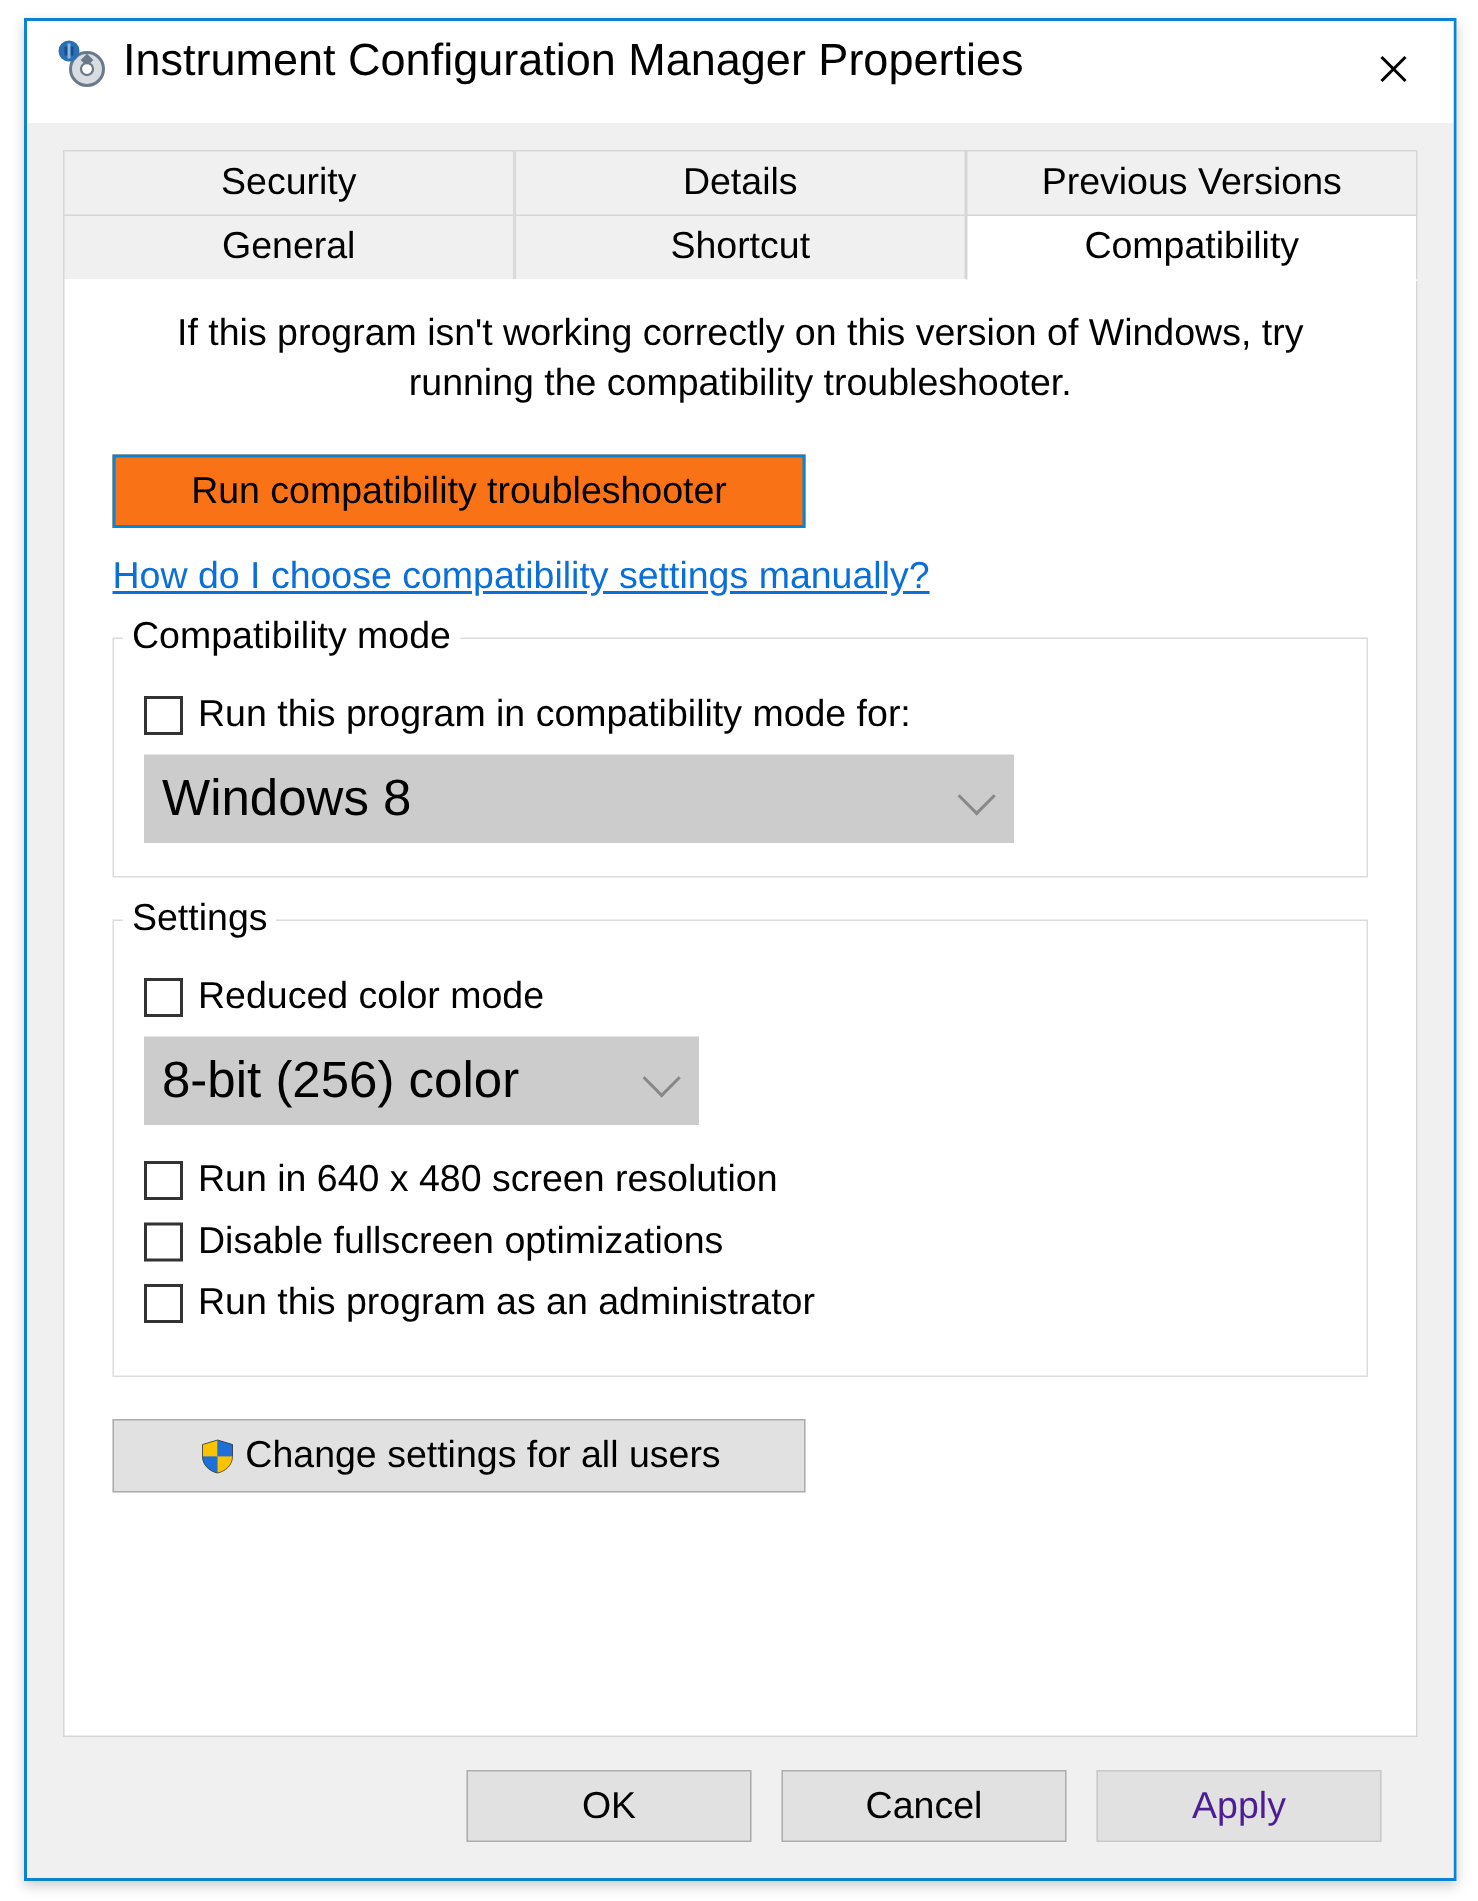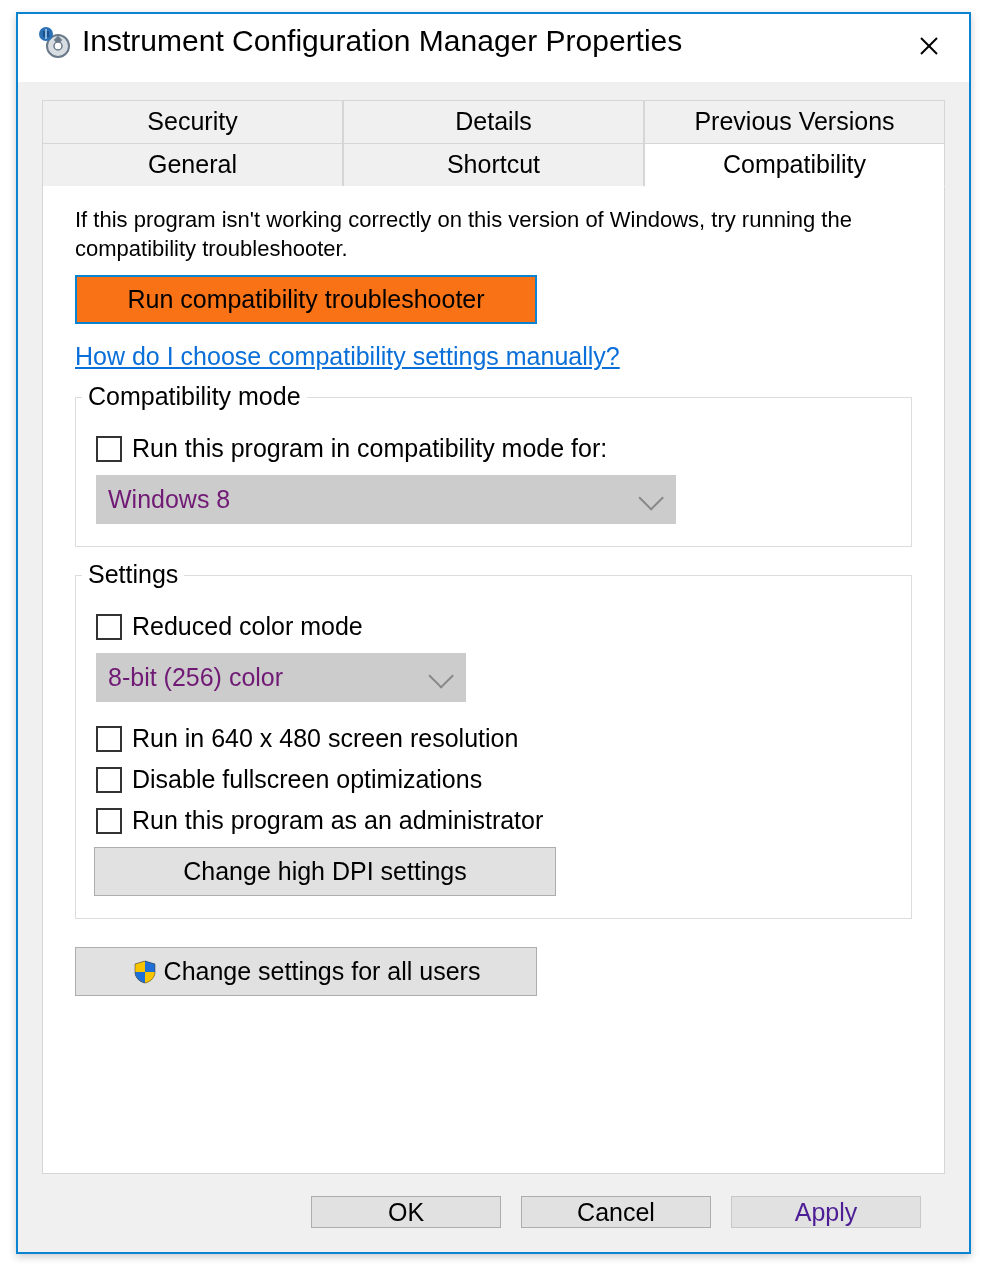--- a/index.html
+++ b/index.html
@@ -80,24 +80,25 @@
       background: #fff;
       border: 1px solid #d6d6d6;
       border-top: none;
       margin-top: -1px;
       padding: 20px 32px 28px 32px;
       flex: 1;
       position: relative;
       z-index: 1;
     }
     .intro {
-      font-size: 22px;
+      font-size: 25px;
       color: #000;
       line-height: 1.3;
-      margin-bottom: 12px;
+      margin-bottom: 32px;
+      text-align: center;
     }
     .btn-troubleshoot {
       border: 2px solid #0a84d1;
       background: #f97316;
       font-size: 25px;
       padding: 8px 0;
       width: 462px;
       text-align: center;
       cursor: pointer;
       margin-bottom: 18px;
@@ -136,22 +137,22 @@
       margin-right: 10px;
       cursor: pointer;
       flex-shrink: 0;
     }
     .check-label {
       font-size: 25px;
       color: #000;
     }
     .combo {
       background: #cccccc;
-      color: #701a75;
-      font-size: 25px;
+      color: #000000;
+      font-size: 34px;
       padding: 10px 12px;
       display: flex;
       align-items: center;
       justify-content: space-between;
       cursor: default;
       margin-left: 2px;
     }
     .combo.wide { width: 580px; }
     .combo.mid  { width: 370px; }
     .combo .chev {
@@ -178,21 +179,21 @@
     .shield-icon { width: 26px; height: 26px; }
     .footer {
       display: flex;
       justify-content: flex-end;
       gap: 20px;
       padding: 22px 24px 24px 0;
       background: #f0f0f0;
     }
     .footer .fbtn {
       width: 190px;
-      height: 32px;
+      height: 48px;
       font-size: 25px;
       background: #e1e1e1;
       border: 1px solid #adadad;
       display: flex;
       align-items: center;
       justify-content: center;
       cursor: pointer;
     }
     .footer .fbtn.disabled {
       color: #4c1d95;
@@ -278,21 +279,20 @@
         </div>
         <div class="check-row">
           <div class="checkbox"></div>
           <span class="check-label">Disable fullscreen optimizations</span>
         </div>
         <div class="check-row">
           <div class="checkbox"></div>
           <span class="check-label">Run this program as an administrator</span>
         </div>
 
-        <div class="btn-plain btn-dpi">Change high DPI settings</div>
       </div>
 
       <div class="btn-plain btn-allusers">
         <span class="shield-icon">
           <svg viewBox="0 0 26 26">
             <path d="M13 2 L23 5 V13 C23 19 18 23 13 24 V2 Z" fill="#f8c400"></path>
             <path d="M13 2 L3 5 V13 C3 19 8 23 13 24 V2 Z" fill="#1e6fd8"></path>
             <path d="M13 2 L23 5 V13 H13 Z" fill="#1e6fd8"></path>
             <path d="M13 13 H3 V13 C3 19 8 23 13 24 V13 Z" fill="#f8c400"></path>
             <path d="M13 2 L3 5 V13 H13 Z" fill="#f8c400"></path>

